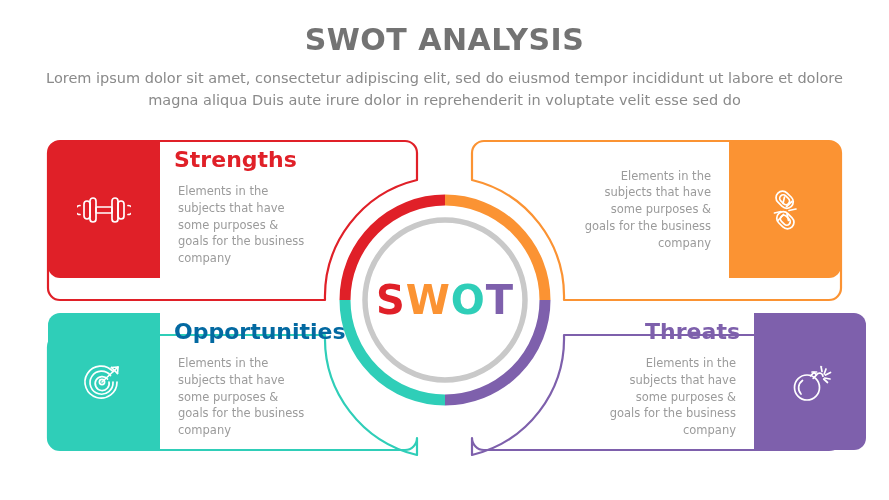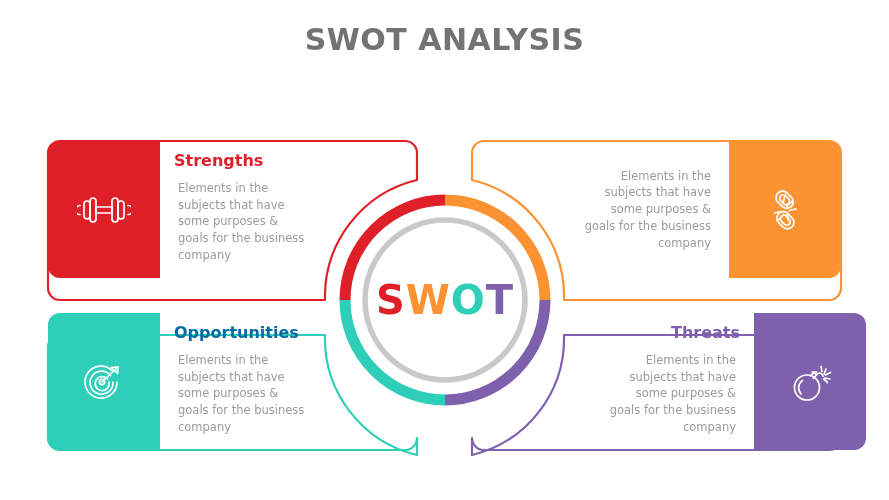--- a/index.html
+++ b/index.html
@@ -104,21 +104,21 @@
     left: 112px;
     padding: 0 6px 0 14px;
     text-align: left;
   }
   .card-body.right-text {
     right: 112px;
     padding: 0 14px 0 6px;
     text-align: right;
   }
   .card-heading {
-    font-size: 16px;
+    font-size: 22px;
     font-weight: bold;
     margin: 0 0 7px 0;
     font-family: "DejaVu Sans", sans-serif;
     line-height: 1.1;
   }
   .card-desc {
     font-size: 11.5px;
     line-height: 1.45;
     color: #9b9b9b;
     margin: 4px;
@@ -147,20 +147,21 @@
     letter-spacing: 1px;
     font-family: "DejaVu Sans", sans-serif;
   }
   #center-label span { display: inline-block; }
 </style>
 </head>
 <body>
 
 <div id="header">
   <h1 id="page-title">SWOT ANALYSIS</h1>
+  <p id="page-subtitle">Lorem ipsum dolor sit amet, consectetur adipiscing elit, sed do eiusmod tempor incididunt ut labore et dolore magna aliqua Duis aute irure dolor in reprehenderit in voluptate velit esse sed do</p>
 </div>
 
 <div id="diagram">
 
   <svg id="outline-layer" viewBox="0 0 889 500">
 
     <path fill="none" stroke="#E02028" stroke-width="2.2" stroke-linejoin="round" d="M 48,153 A 12,12 0 0 1 60,141 L 405,141 A 12,12 0 0 1 417,153 L 417,180
              A 120,120 0 0 0 325,300 L 60,300 A 12,12 0 0 1 48,288 Z"></path>
 
     <path fill="none" stroke="#FB9333" stroke-width="2.2" stroke-linejoin="round" d="M 841,153 A 12,12 0 0 0 829,141 L 484,141 A 12,12 0 0 0 472,153 L 472,180

